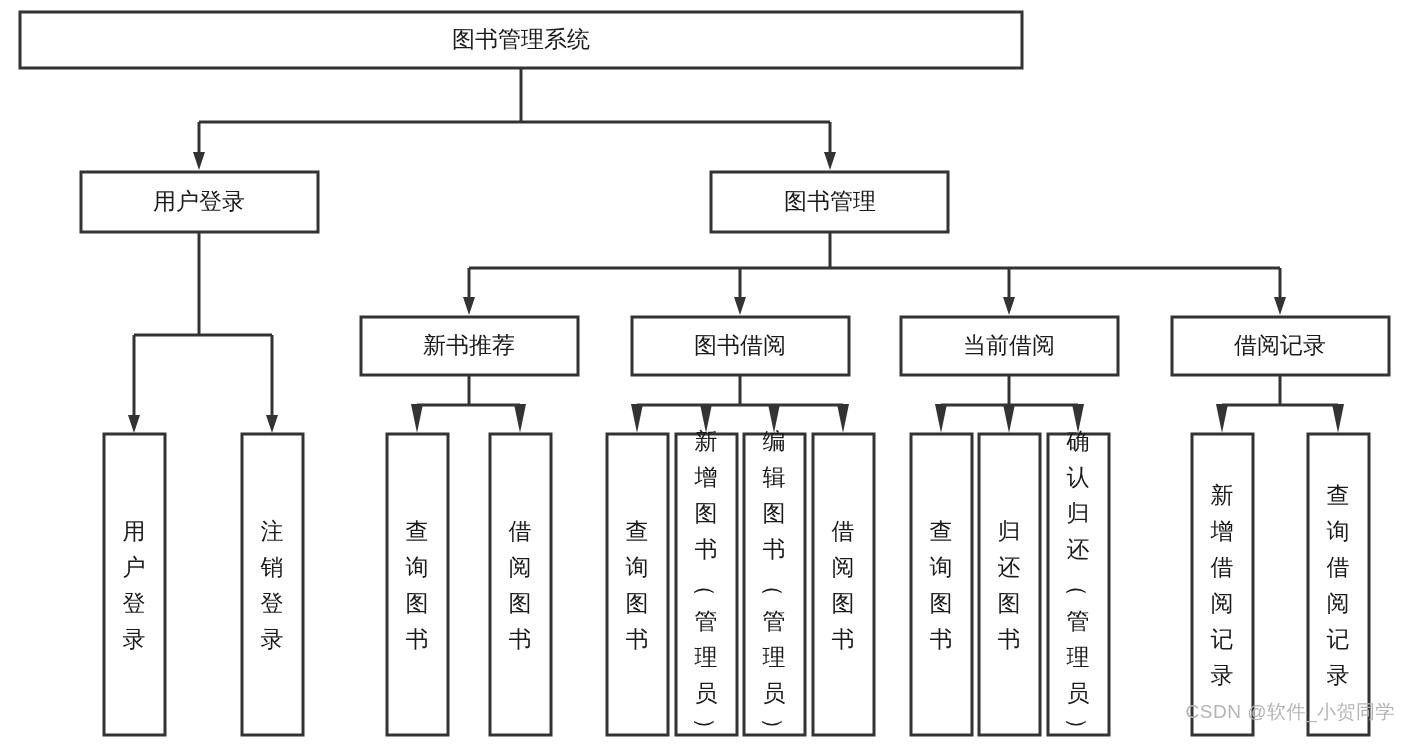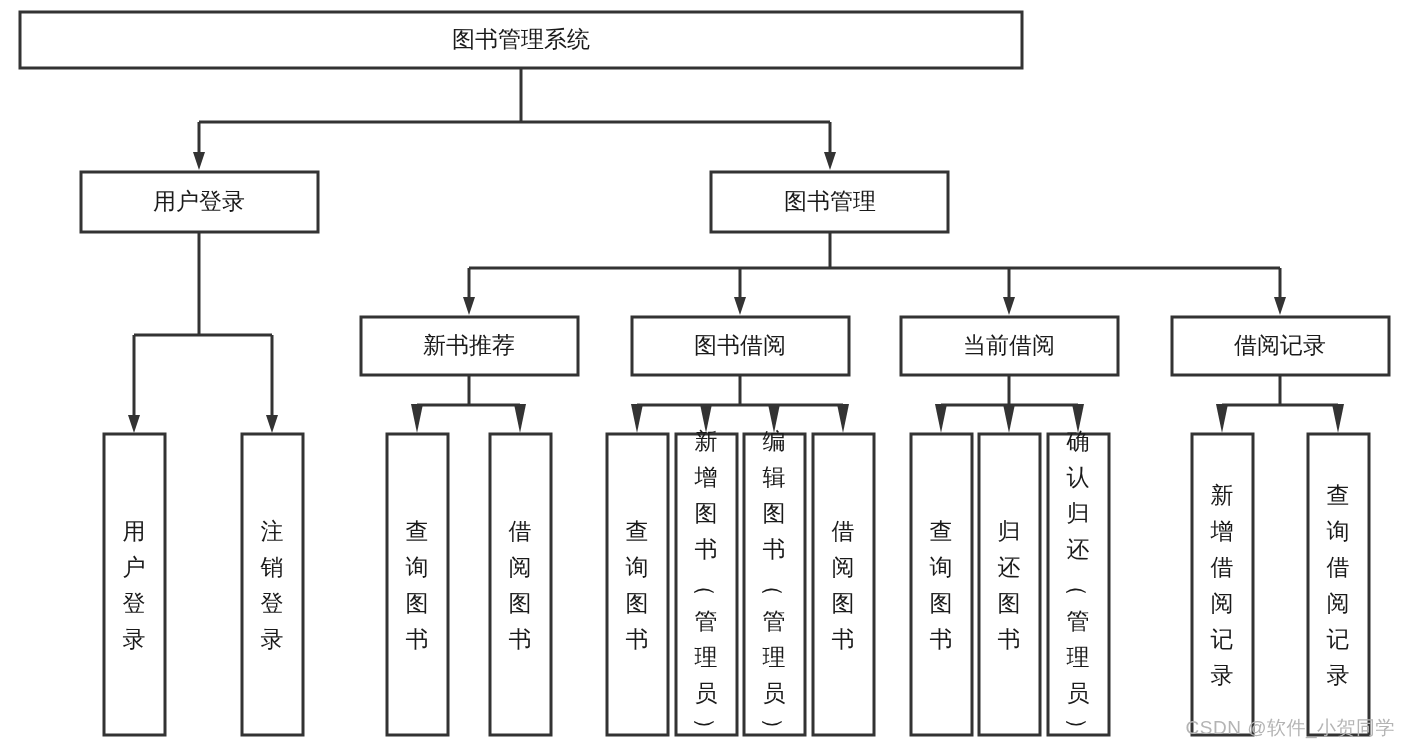--- a/index.html
+++ b/index.html
@@ -48,21 +48,21 @@
     dominant-baseline: middle;
   }
   .vchar {
     font-family: "Liberation Sans", "DejaVu Sans", sans-serif;
     font-size: 23px;
     fill: #1a1a1a;
   }
   .watermark-text {
     position: absolute;
     right: 10px;
-    bottom: 6px;
+    bottom: 22px;
     font-family: "Liberation Sans", "DejaVu Sans", sans-serif;
     font-size: 19px;
     color: #b4b4b4;
     white-space: nowrap;
     letter-spacing: 0.5px;
   }
 </style>
 </head>
 <body>
 

